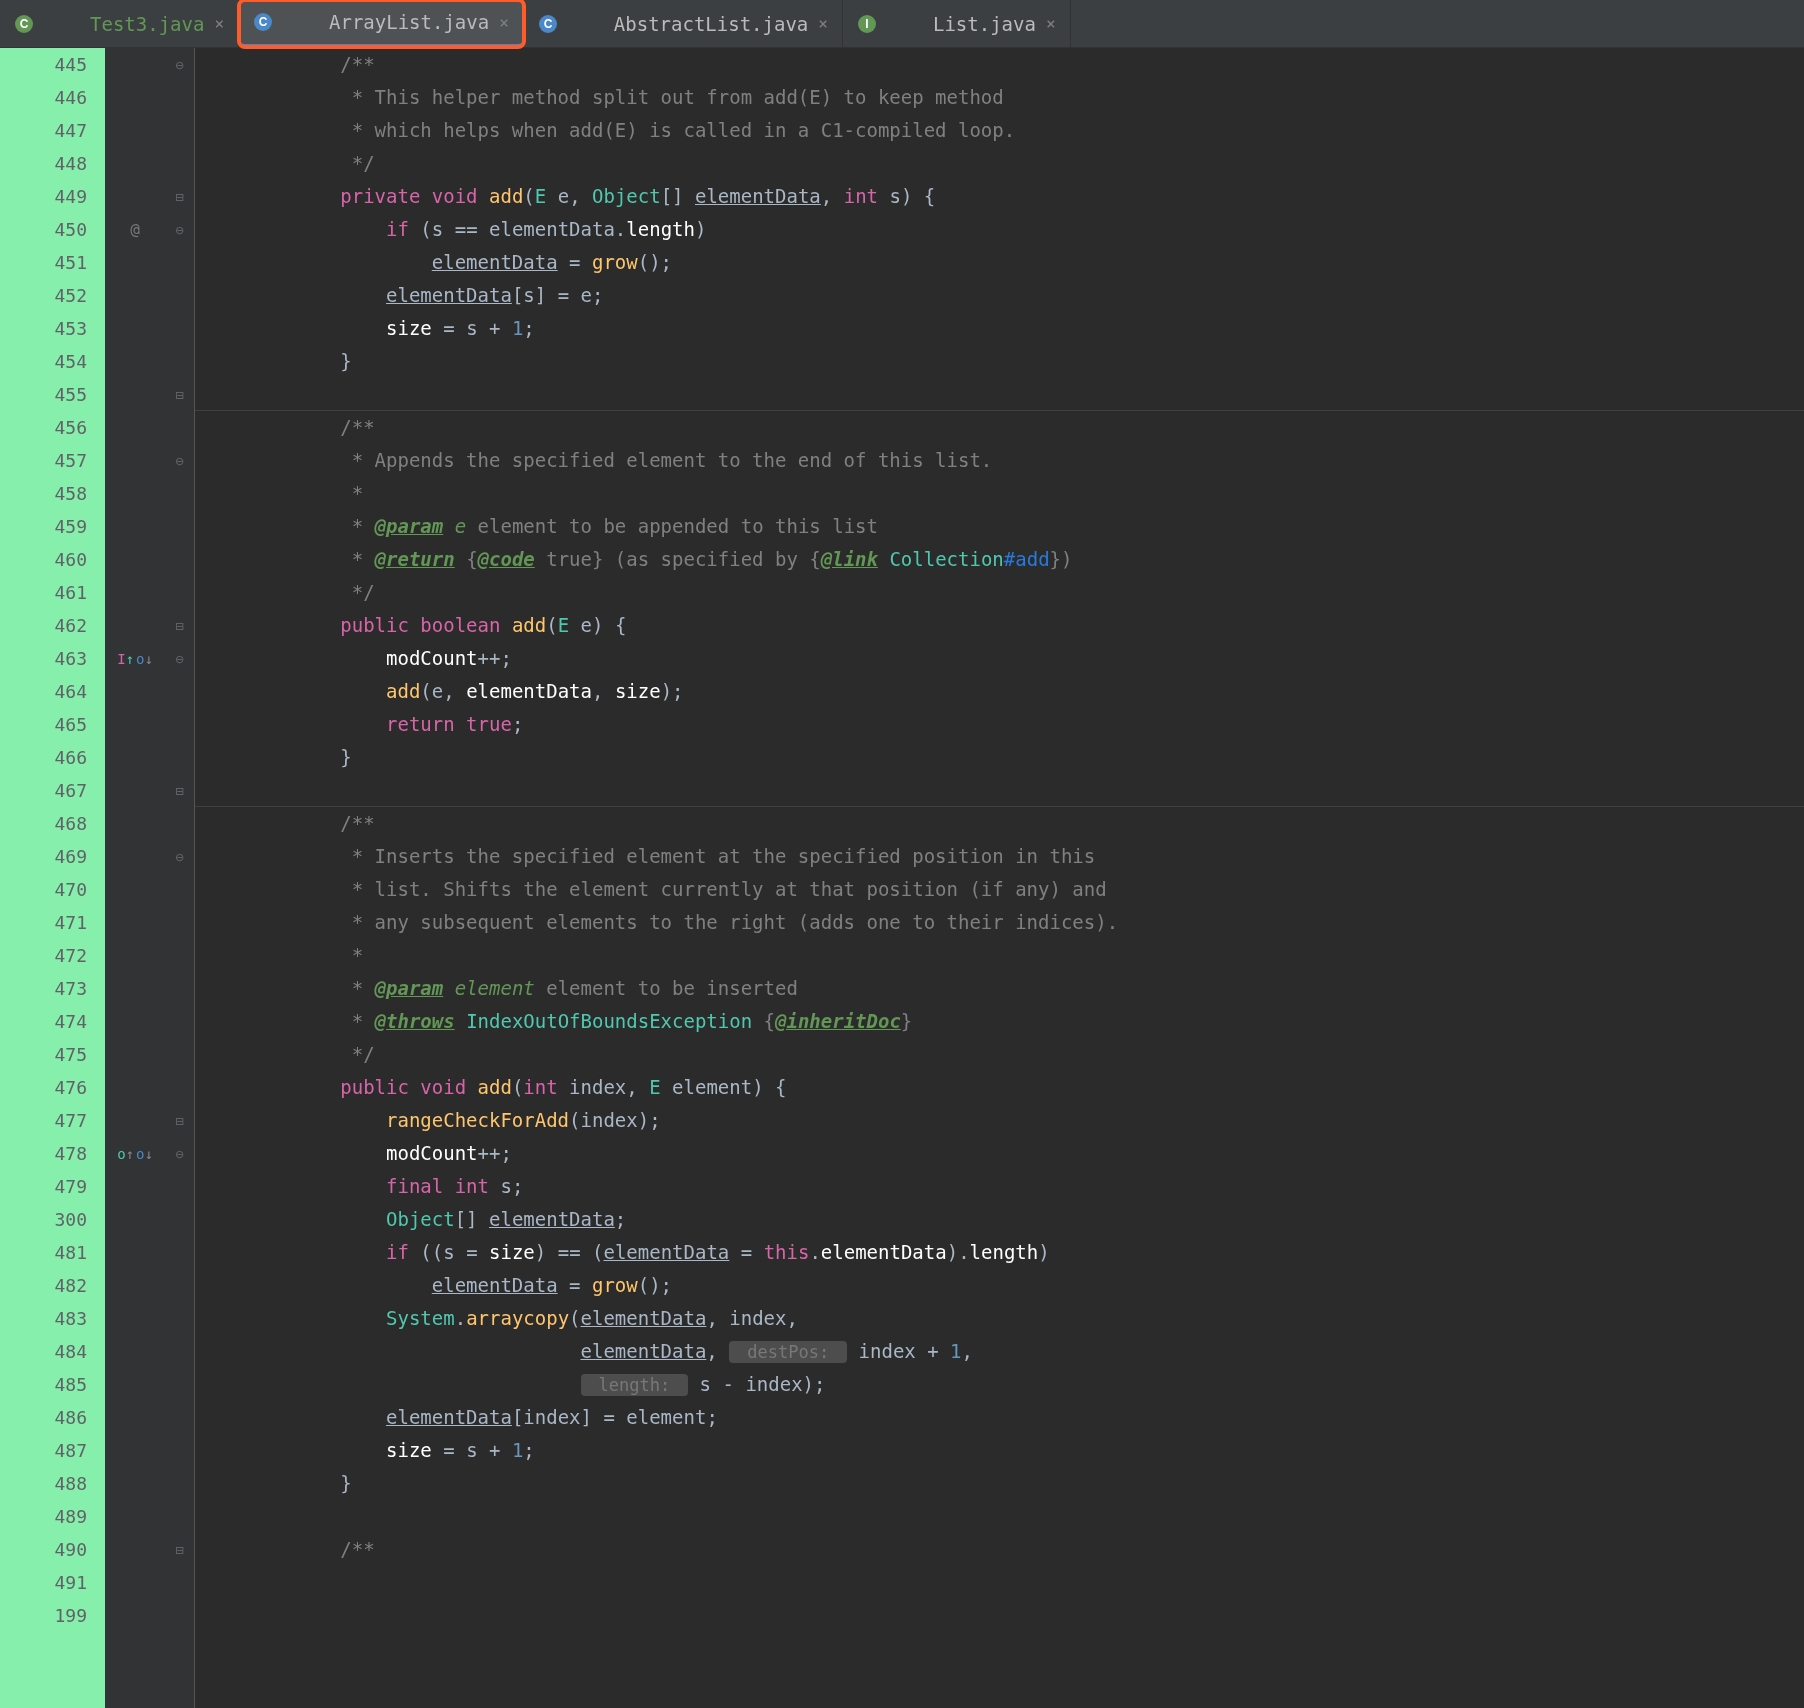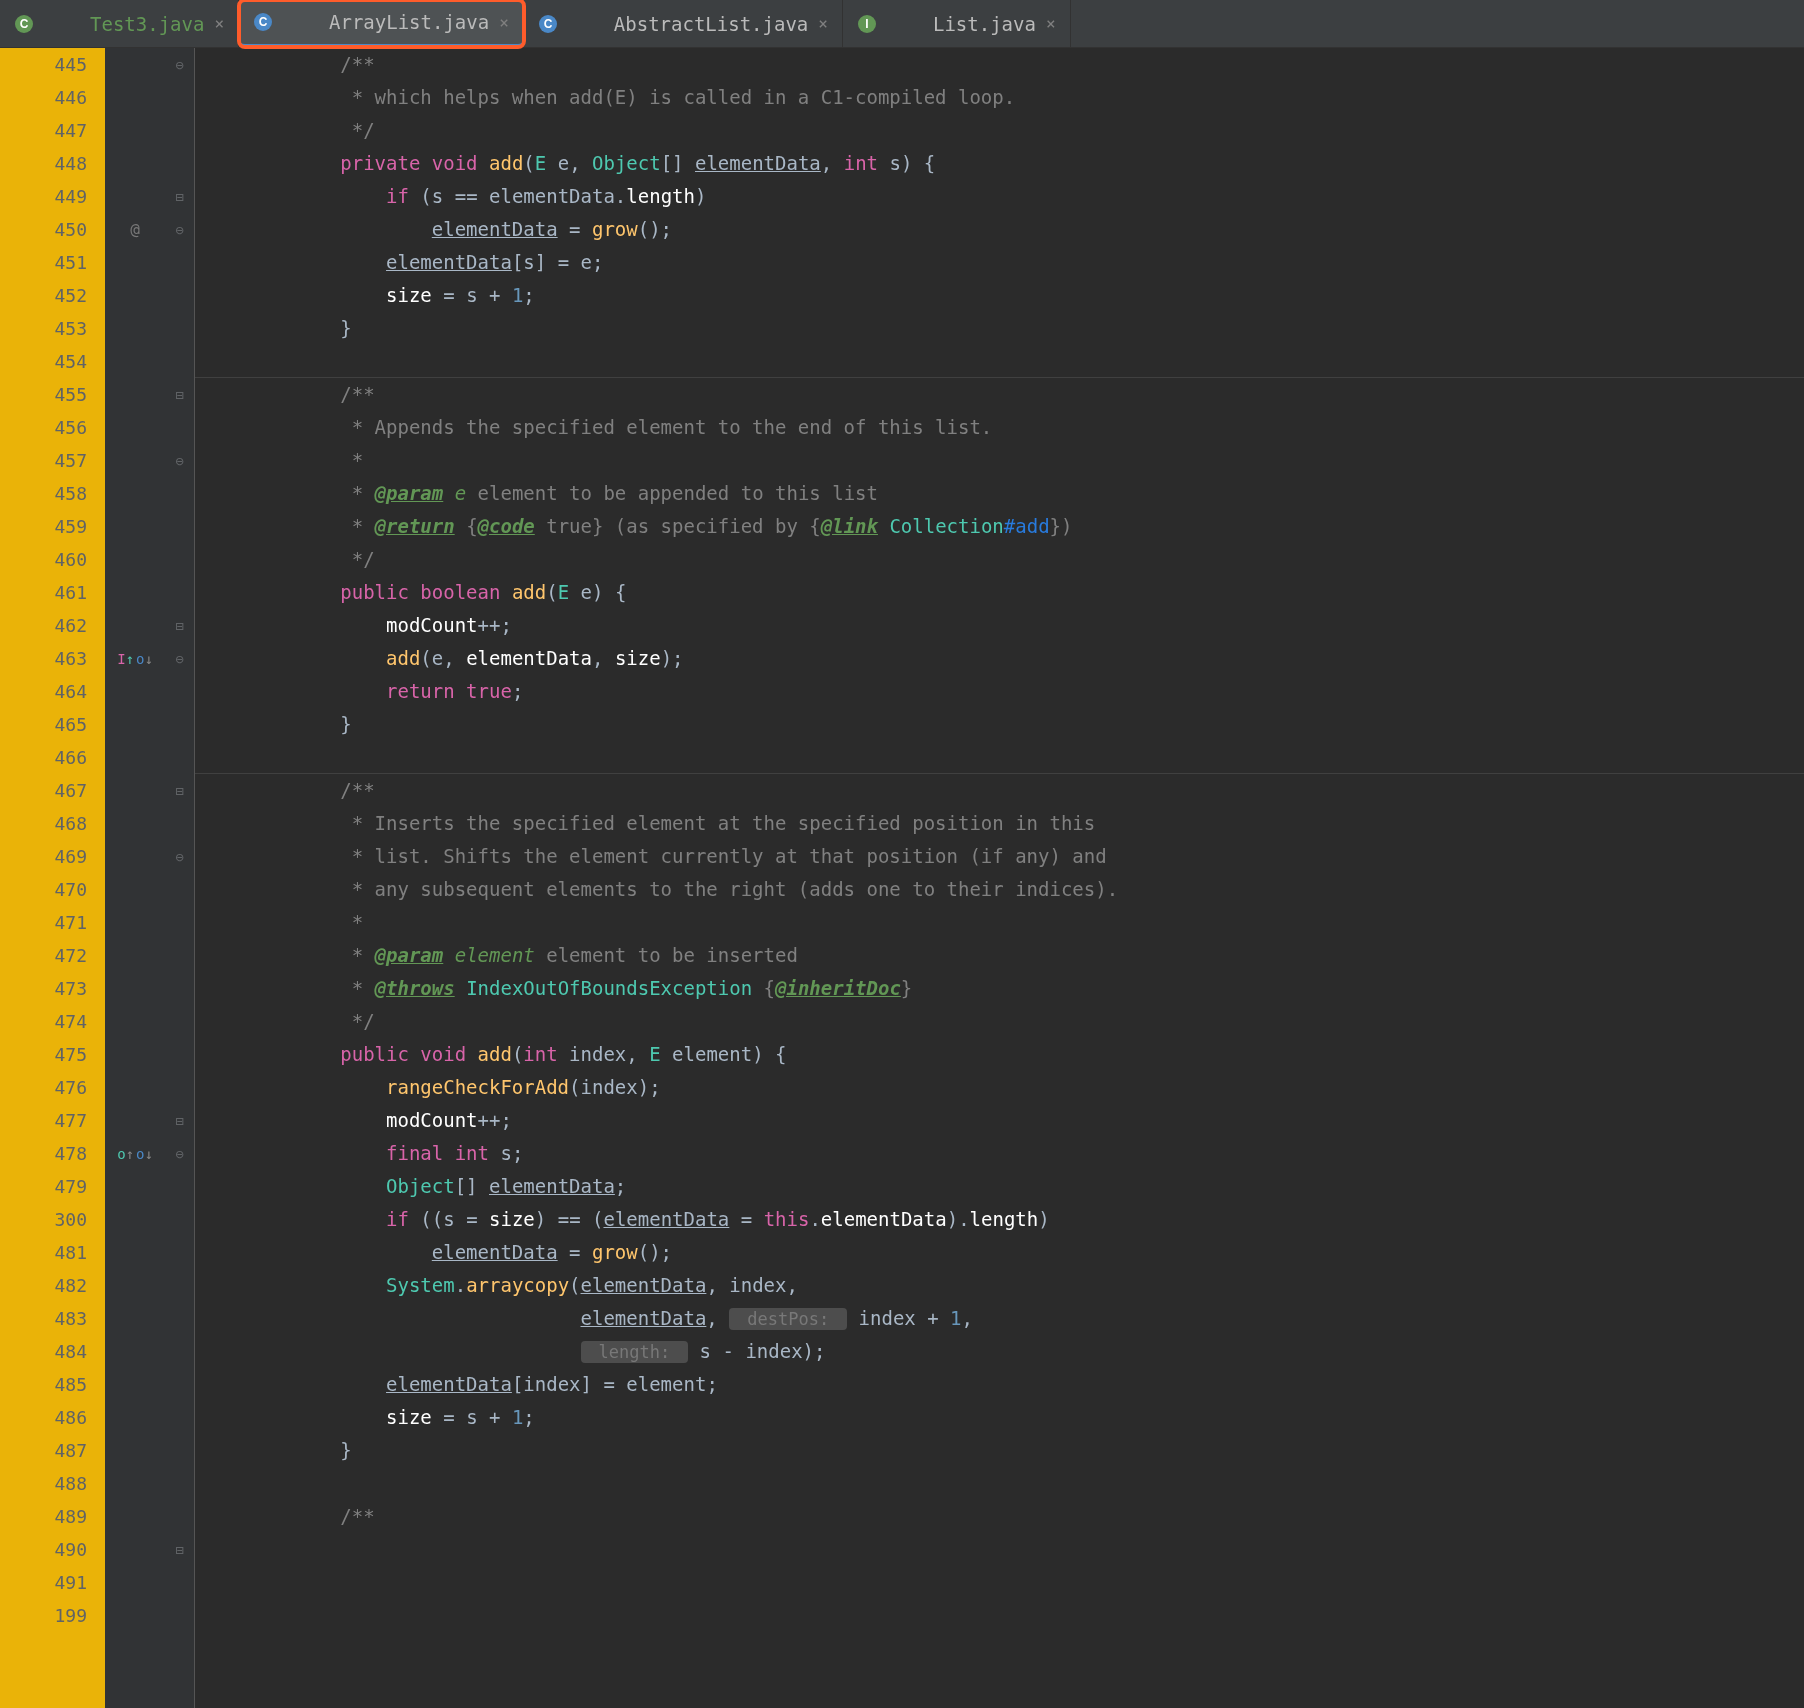--- a/index.html
+++ b/index.html
@@ -48,21 +48,21 @@
 .tab-close {
   margin-left: 10px;
   color: #808080;
   font-size: 16px;
 }
 .editor {
   display: flex;
   height: calc(100% - 48px);
 }
 .gutter {
-  background: #eab308;
+  background: #86efac;
   width: 105px;
   text-align: right;
   padding-right: 18px;
   color: #606366;
   user-select: none;
   flex-shrink: 0;
 }
 .gutter-line { height: 33px; line-height: 33px; font-size: 18px; }
 .icon-gutter {
   width: 60px;
@@ -331,20 +331,21 @@
       <div class="fold-line"></div>
       <div class="fold-line"></div>
       <div class="fold-line"></div>
       <div class="fold-line"></div>
       <div class="fold-line">⊟</div>
       <div class="fold-line"></div>
       <div class="fold-line"></div>
     </div>
   <div class="code" id="code">
       <div class="code-line">            <span class="cmt">/**</span></div>
+      <div class="code-line">             <span class="cmt">* This helper method split out from add(E) to keep method</span></div>
       <div class="code-line">             <span class="cmt">* which helps when add(E) is called in a C1-compiled loop.</span></div>
       <div class="code-line">             <span class="cmt">*/</span></div>
       <div class="code-line">            <span class="kw-pink">private </span><span class="kw-pink">void </span><span class="fn">add</span><span class="op">(</span><span class="type">E </span><span class="ident">e</span><span class="op">, </span><span class="type">Object</span><span class="op">[] </span><span class="param">elementData</span><span class="op">, </span><span class="kw-pink">int </span><span class="ident">s</span><span class="op">) {</span></div>
       <div class="code-line">                <span class="kw-pink">if </span><span class="op">(s </span><span class="op">== </span><span class="ident">elementData</span><span class="op">.</span><span class="field">length</span><span class="op">)</span></div>
       <div class="code-line">                    <span class="param">elementData</span><span class="op"> = </span><span class="fn">grow</span><span class="op">();</span></div>
       <div class="code-line">                <span class="param">elementData</span><span class="op">[</span><span class="ident">s</span><span class="op">] = </span><span class="ident">e</span><span class="op">;</span></div>
       <div class="code-line">                <span class="field">size</span><span class="op"> = </span><span class="ident">s</span><span class="op"> + </span><span class="num">1</span><span class="op">;</span></div>
       <div class="code-line">            <span class="op">}</span></div>
       <div class="code-line" style="position: relative;"><div class="hr-line" style="position: absolute; left: 0px; right: 0px; bottom: 0px;"></div></div>
       <div class="code-line">            <span class="cmt">/**</span></div>

